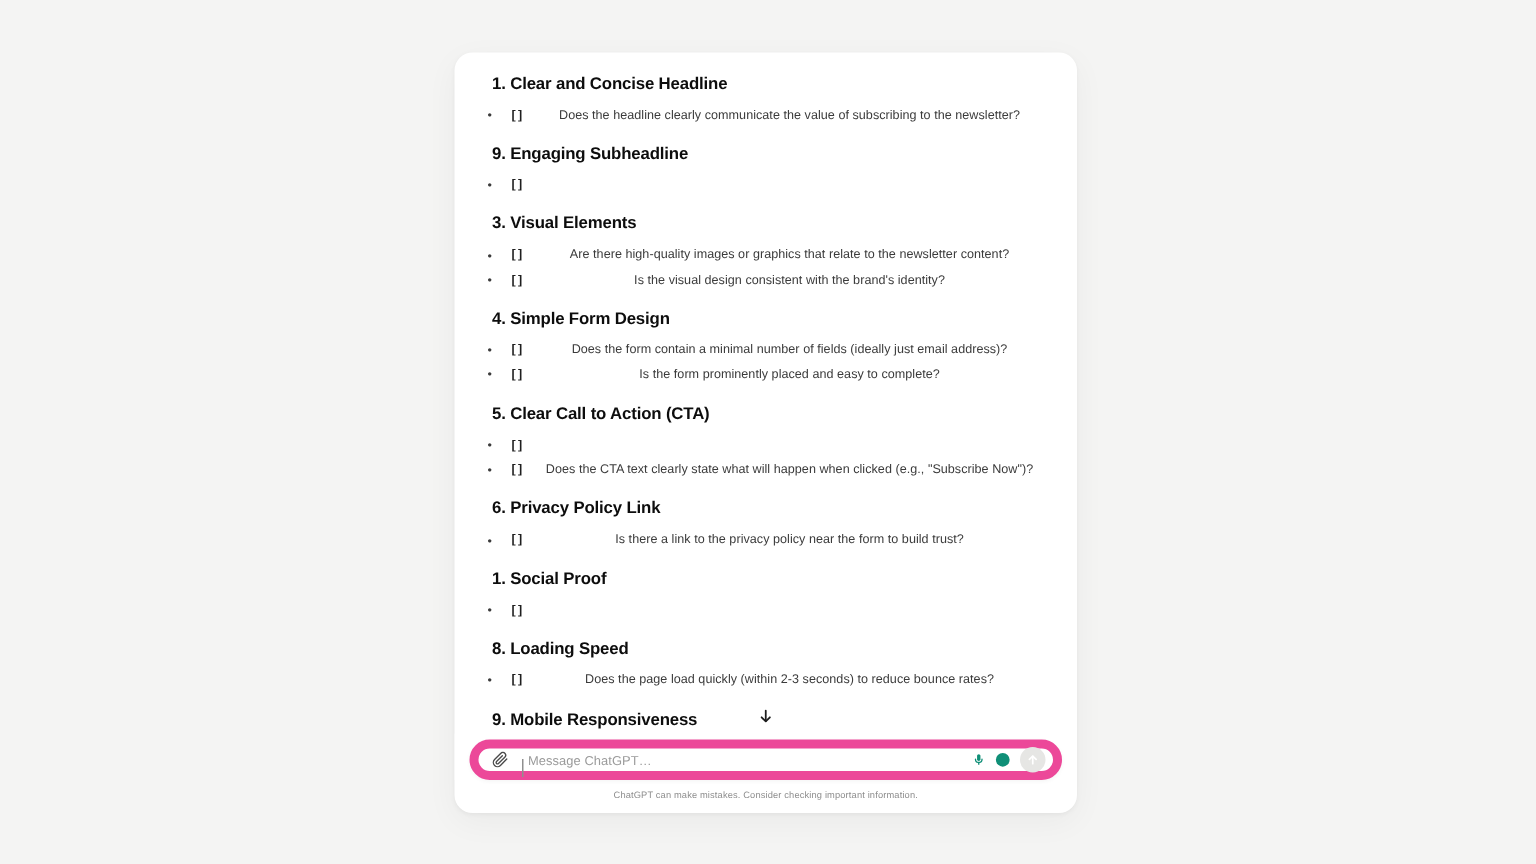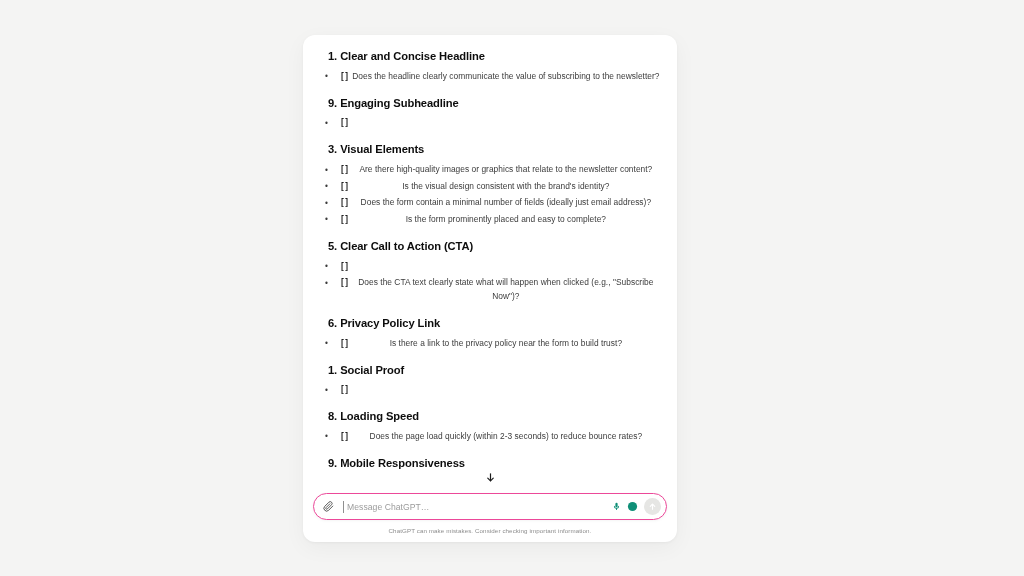--- a/index.html
+++ b/index.html
@@ -14,21 +14,21 @@
     background: #f4f4f3;
     font-family: "Liberation Sans", sans-serif;
     -webkit-font-smoothing: antialiased;
   }
 
   
   .app-window {
     position: absolute;
     left: 303px;
     top: 35px;
-    width: 374px;
+    width: 415px;
     height: 507px;
     background: #ffffff;
     border-radius: 12px;
     box-shadow: 0 1px 3px rgba(0,0,0,0.045), 0 6px 22px rgba(0,0,0,0.045);
     overflow: hidden;
     display: flex;
     flex-direction: column;
   }
 
   
@@ -108,21 +108,21 @@
   
   .composer-wrap {
     flex: 0 0 auto;
     padding: 4px 10px 0 10px;
     background: #ffffff;
   }
 
   .composer {
     height: 27px;
     background: #ffffff;
-    border: 1px solid #ec4899;
+    border: 6px solid #ec4899;
     border-radius: 14px;
     box-shadow: 0 1px 3px rgba(0,0,0,0.045);
     display: flex;
     align-items: center;
     padding: 0 4px 0 6px;
     gap: 4px;
   }
 
   .attach-btn {
     flex: 0 0 auto;
@@ -237,20 +237,21 @@
                 <span class="txt">Are there high-quality images or graphics that relate to the newsletter content?</span>
               </li>
               <li class="check-item">
                 <span class="bullet">•</span>
                 <span class="box">[ ]</span>
                 <span class="txt">Is the visual design consistent with the brand's identity?</span>
               </li>
             </ul>
           </div>
           <div class="section">
+            <div class="section-heading">4. Simple Form Design</div>
             <ul class="check-list">
               <li class="check-item">
                 <span class="bullet">•</span>
                 <span class="box">[ ]</span>
                 <span class="txt">Does the form contain a minimal number of fields (ideally just email address)?</span>
               </li>
               <li class="check-item">
                 <span class="bullet">•</span>
                 <span class="box">[ ]</span>
                 <span class="txt">Is the form prominently placed and easy to complete?</span>

